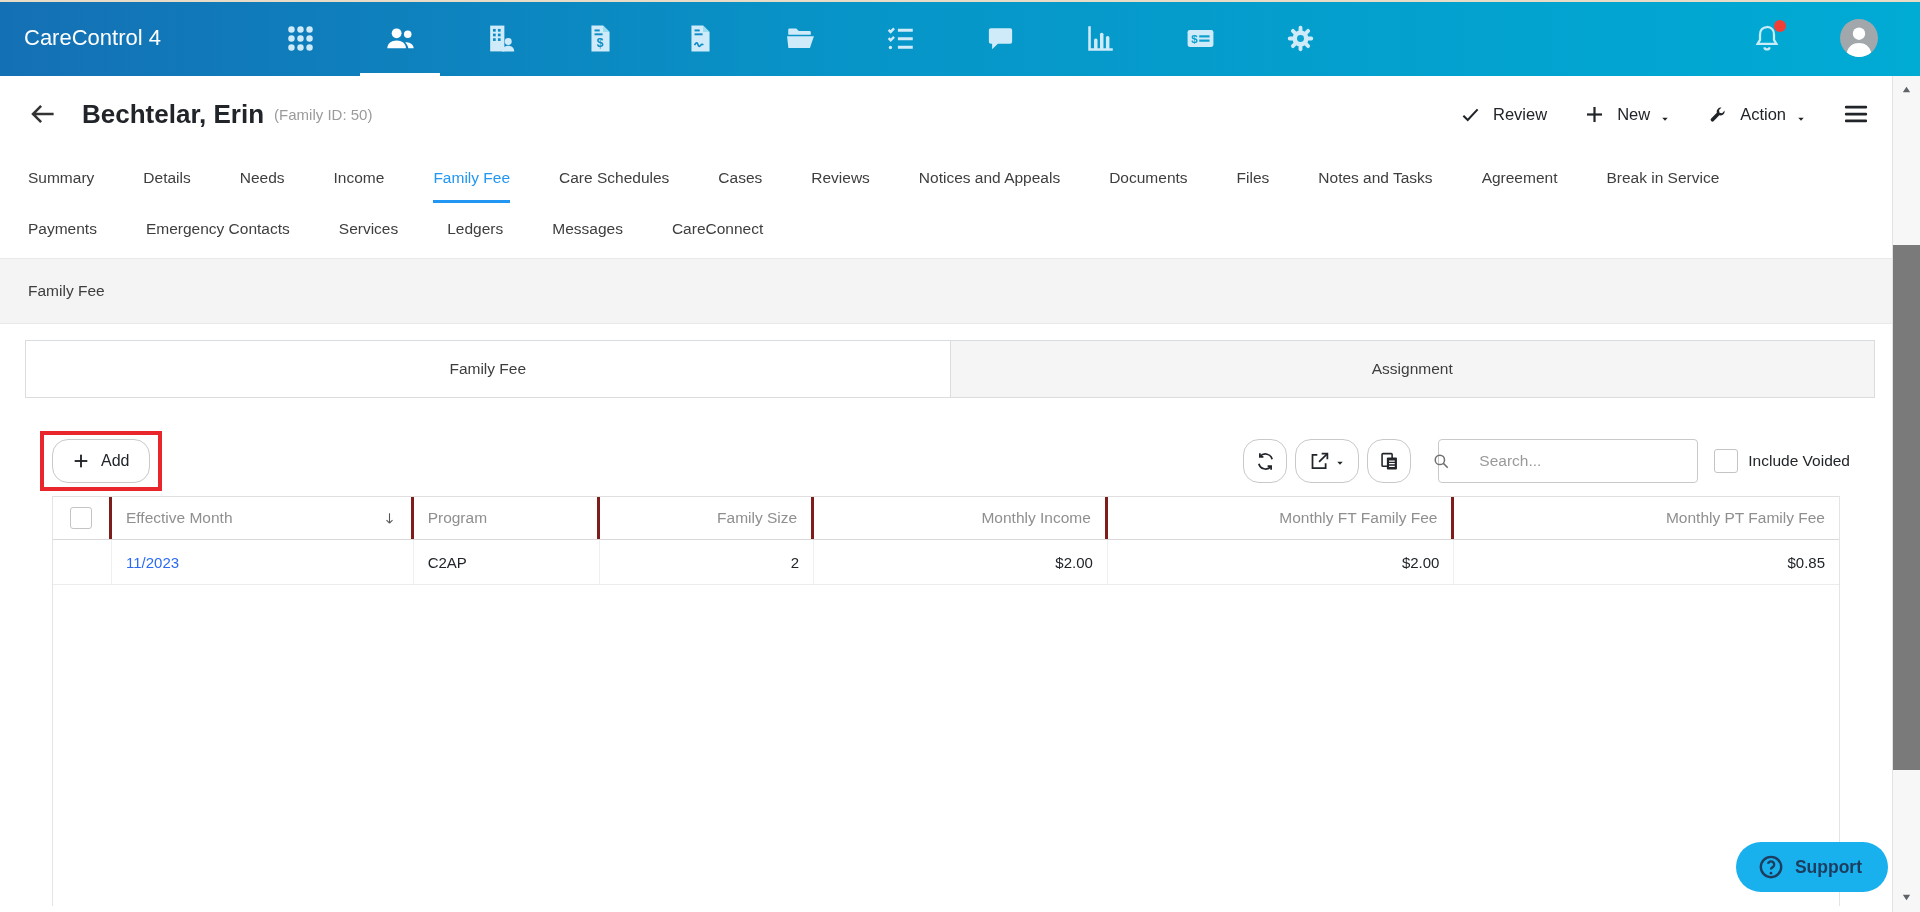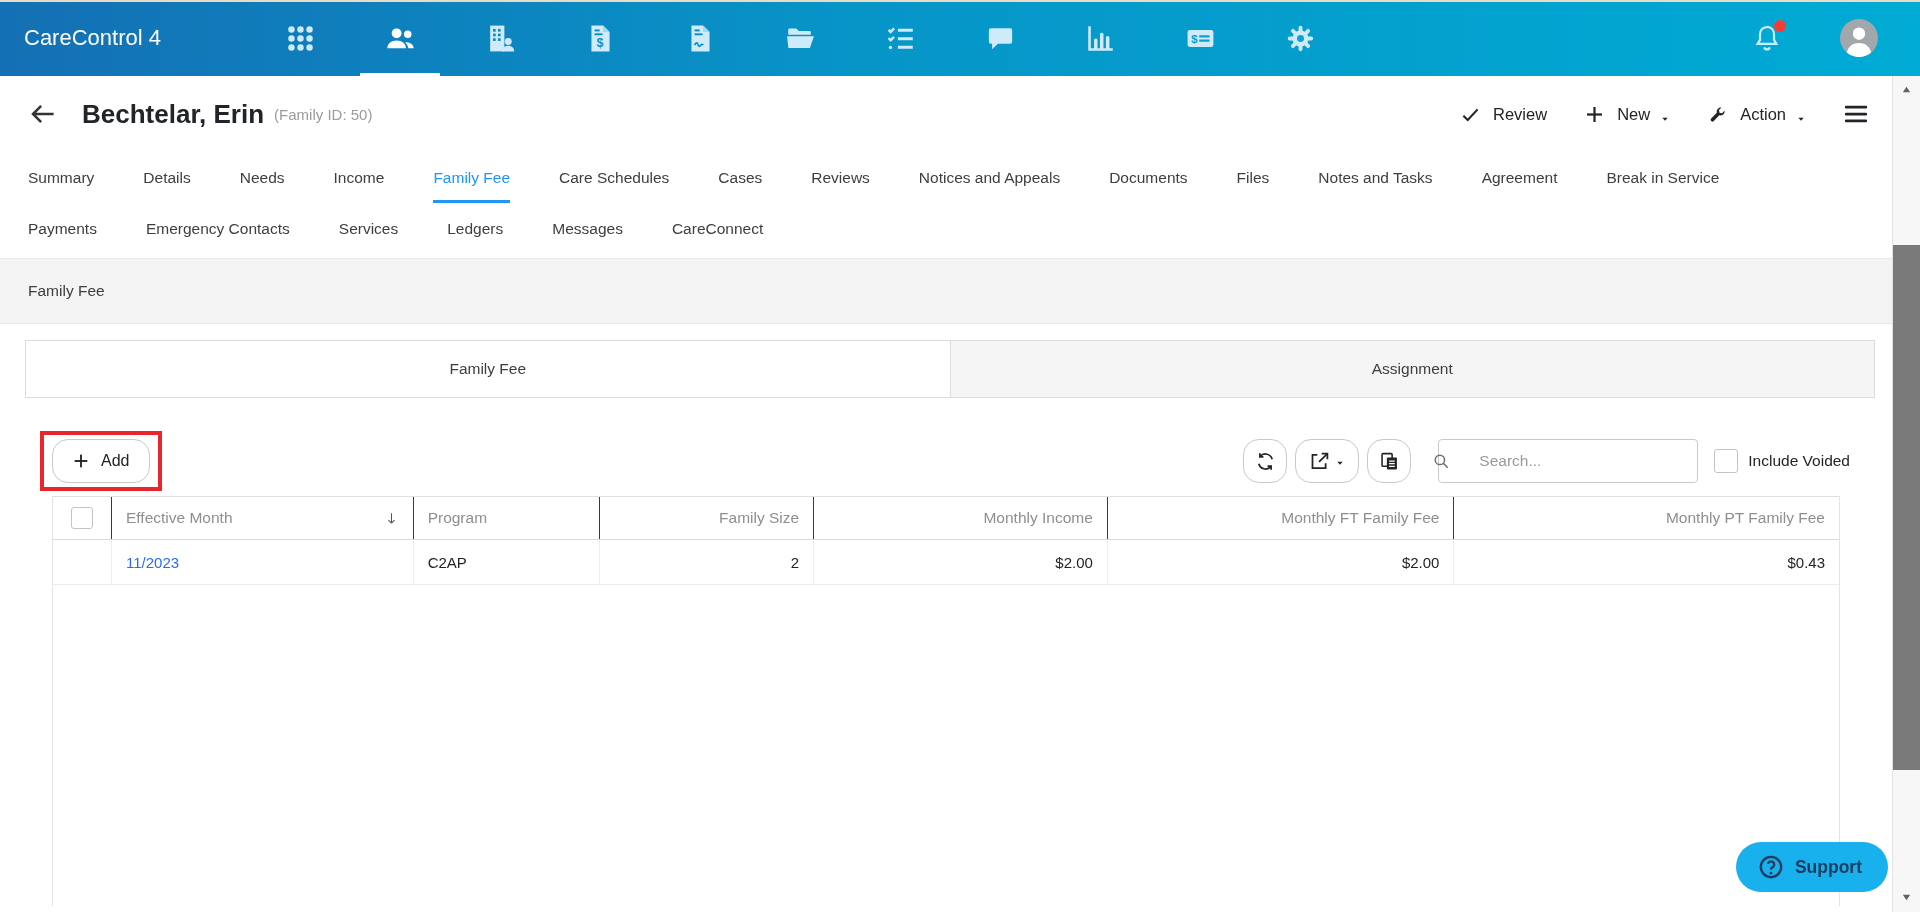--- a/index.html
+++ b/index.html
@@ -82,21 +82,21 @@
     font-size:15.5px; color:#333; font-family:inherit; outline:none; background:#fff; }
   .search-input::placeholder { color:#9a9a9a; }
   .cb { width:22px; height:22px; border:1px solid #c4c4c4; border-radius:3px; background:#fff; display:inline-block; flex:none; cursor:pointer; }
   .cb.big { width:24px; height:24px; margin-left:16px; }
   .cb-label { font-size:15.5px; color:#212529; margin-left:10px; white-space:nowrap; }
 
   
   .grid { margin:5px 52px 0 52px; width:1788px; height:410px; flex:none;
     border-left:1px solid #e4e4e4; border-right:1px solid #e4e4e4; background:#fff; display:flex; flex-direction:column; }
   .thead { display:flex; height:44px; flex:none; border-top:1px solid #dfdfdf; border-bottom:1px solid #d9d9d9; }
-  .th { display:flex; align-items:center; padding:0 14px; font-size:15.5px; color:#8f8f8f; border-right:1px solid #7f1d1d; cursor:pointer; }
+  .th { display:flex; align-items:center; padding:0 14px; font-size:15.5px; color:#8f8f8f; border-right:3px solid #7f1d1d; cursor:pointer; }
   .th:last-child { border-right:none; }
   .th.right { justify-content:flex-end; }
   .th.center { justify-content:center; }
   .th .th-label { white-space:nowrap; overflow:hidden; }
   .th.sorted { justify-content:space-between; }
   .sort-ic { width:15px; height:17px; color:#555; flex:none; }
   .sort-ic svg { width:100%; height:100%; }
   .tr { display:flex; height:45px; border-bottom:1px solid #ececec; }
   .td { display:flex; align-items:center; padding:0 14px; font-size:15px; color:#212529; border-right:1px solid #efefef; }
   .td:last-child { border-right:none; }
@@ -427,21 +427,21 @@
     <div id="tbody">
         <div class="tr">
           <div class="td" style="width: 59px;"></div>
           <div class="td" style="width: 302px;">
             <a class="cell-link">11/2023</a>
           </div>
           <div class="td" style="width: 187px;">C2AP</div>
           <div class="td right" style="width: 214px;">2</div>
           <div class="td right" style="width: 294px;">$2.00</div>
           <div class="td right" style="width: 347px;">$2.00</div>
-          <div class="td right" style="width: 385px;">$0.43</div>
+          <div class="td right" style="width: 385px;">$0.85</div>
         </div>
       </div>
     <div class="tbody-fill"></div>
   </div>
 
 </div>
 
 <div class="scrollbar">
   <div class="sb-arrow up">
       <span><svg viewBox="0 0 24 24" fill="currentColor">

